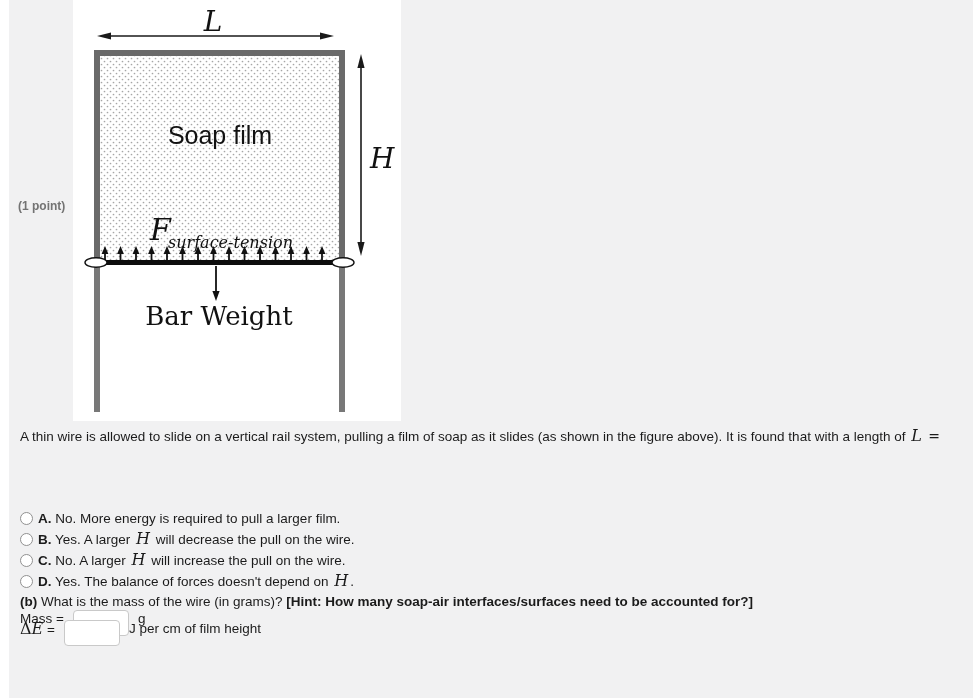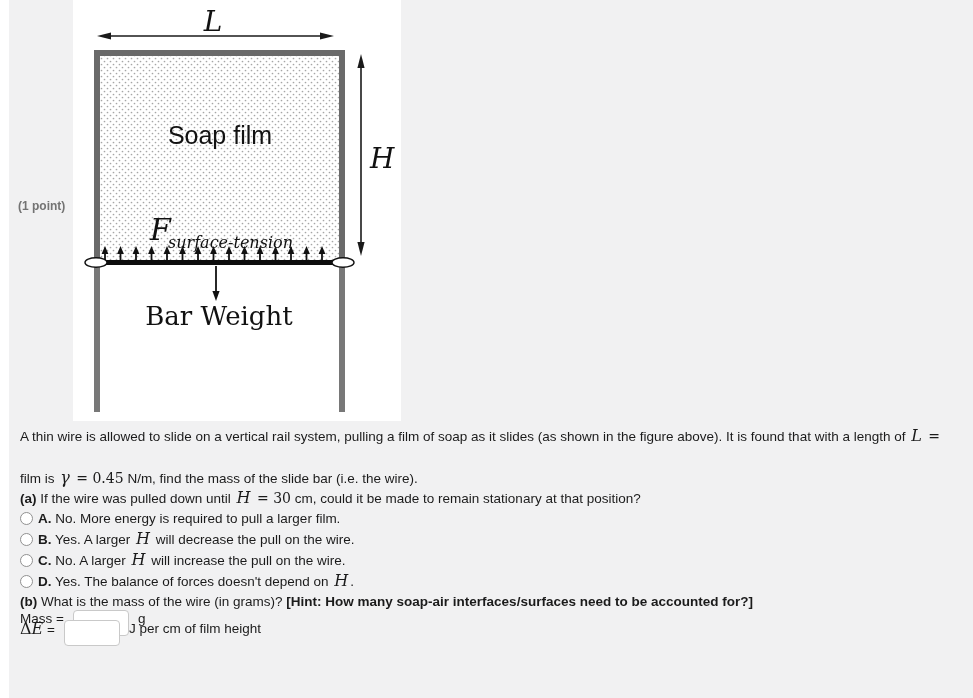--- a/index.html
+++ b/index.html
@@ -124,27 +124,21 @@
     </svg>
   </div>
 
   <div class="rows">
 
     <div class="trow" style="top:427px">
       <span>A thin wire is allowed to slide on a vertical rail system, pulling a film of soap as it slides (as shown in the figure above). It is found that with a length of </span><span class="mv">L</span><span class="me"> =</span>
     </div>
 
 
-    <div class="trow" style="top:469px">
-      <span>film is </span><span class="mv">γ</span><span class="me"> = 0.45</span><span> N/m, find the mass of the slide bar (i.e. the wire).</span>
-    </div>
 
-    <div class="trow" style="top:489px">
-      <span class="b">(a)</span><span> If the wire was pulled down until </span><span class="mv">H</span><span class="me"> = 30</span><span> cm, could it be made to remain stationary at that position?</span>
-    </div>
 
     <div class="trow" style="top:509px">
       <span class="radio"></span><span class="b">A.</span><span> No. More energy is required to pull a larger film.</span><span class="mv"></span><span></span>
     </div>
 
     <div class="trow" style="top:530px">
       <span class="radio"></span><span class="b">B.</span><span> Yes. A larger </span><span class="mv">H</span><span> will decrease the pull on the wire.</span>
     </div>
 
     <div class="trow" style="top:551px">

